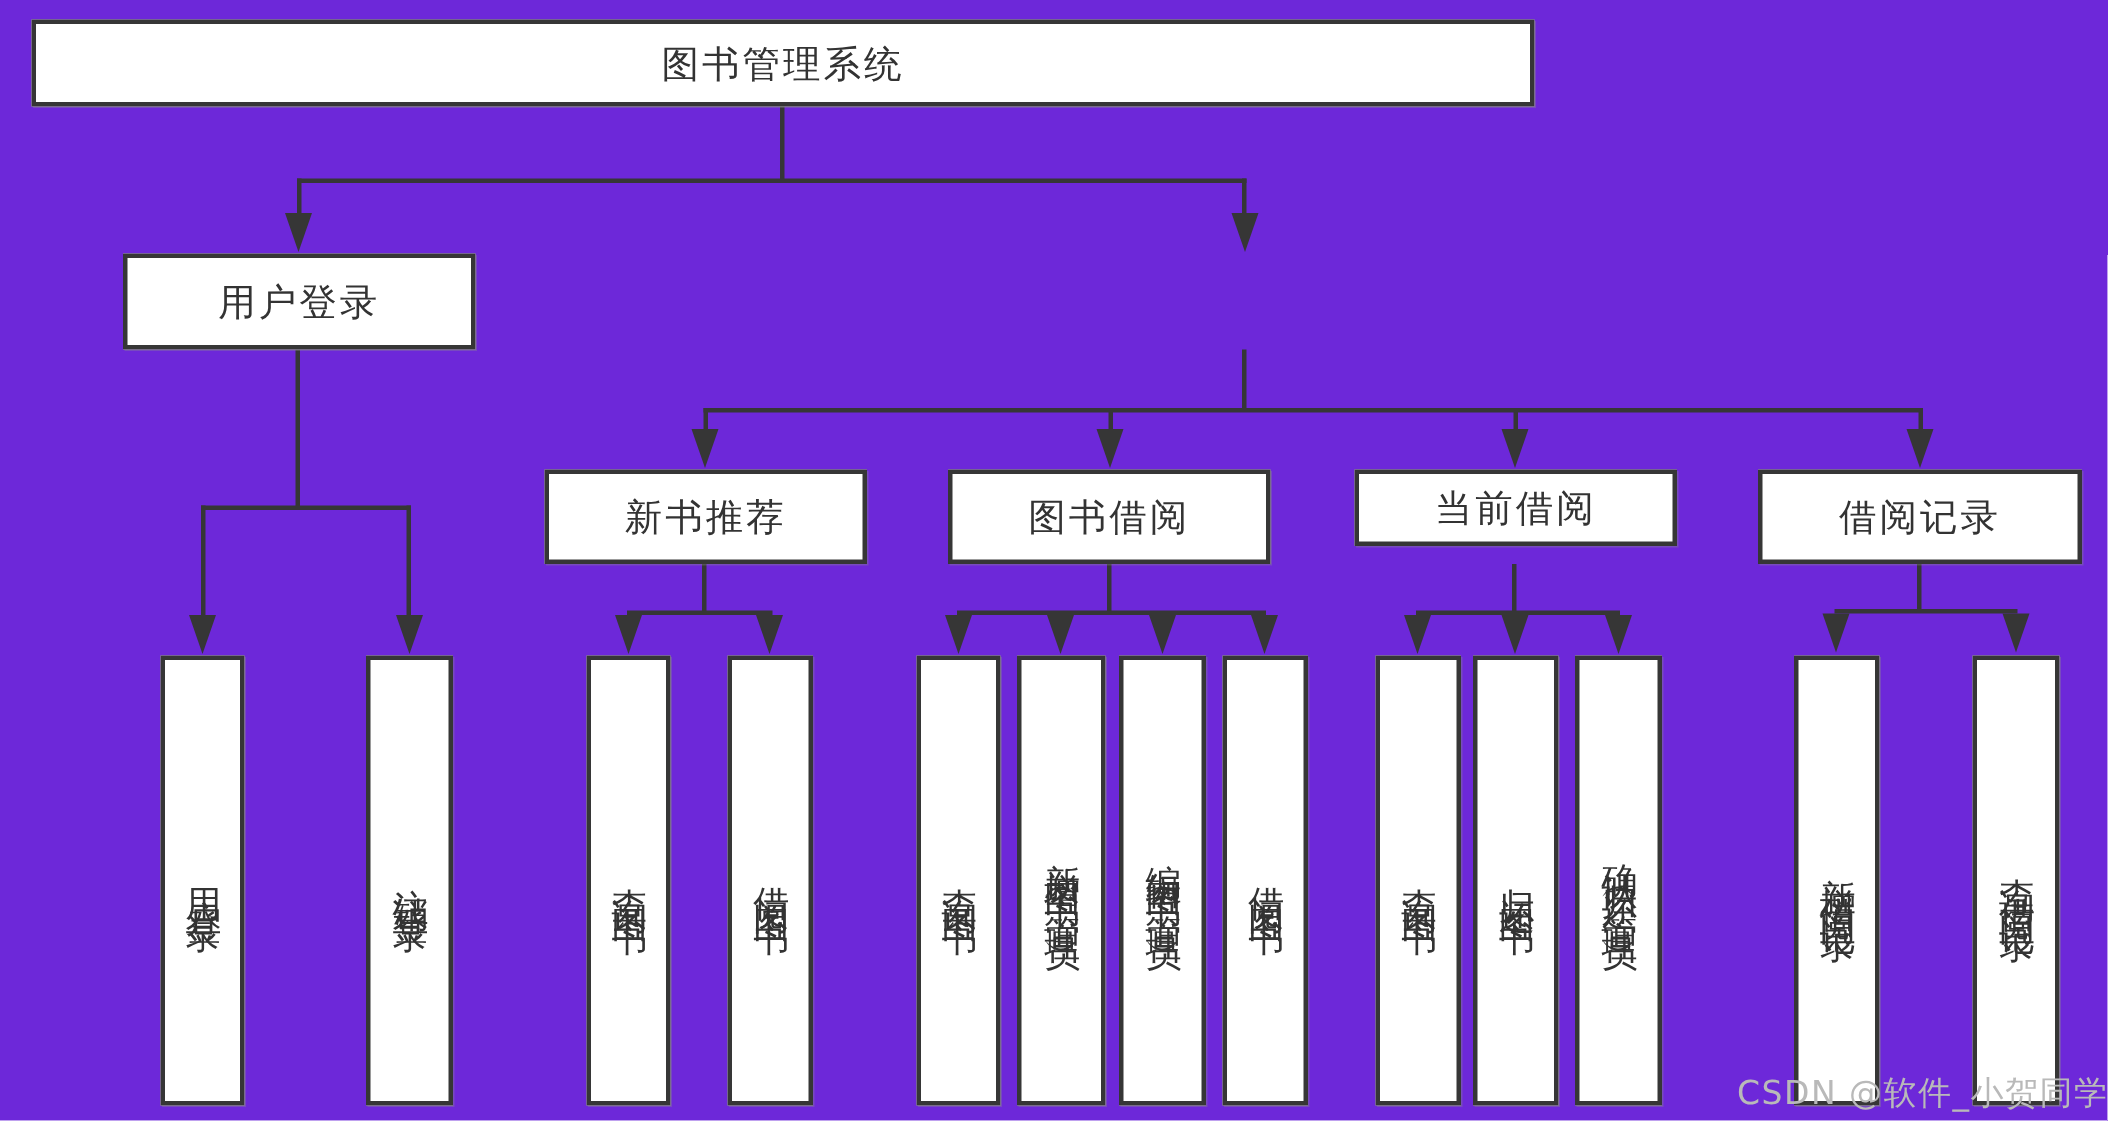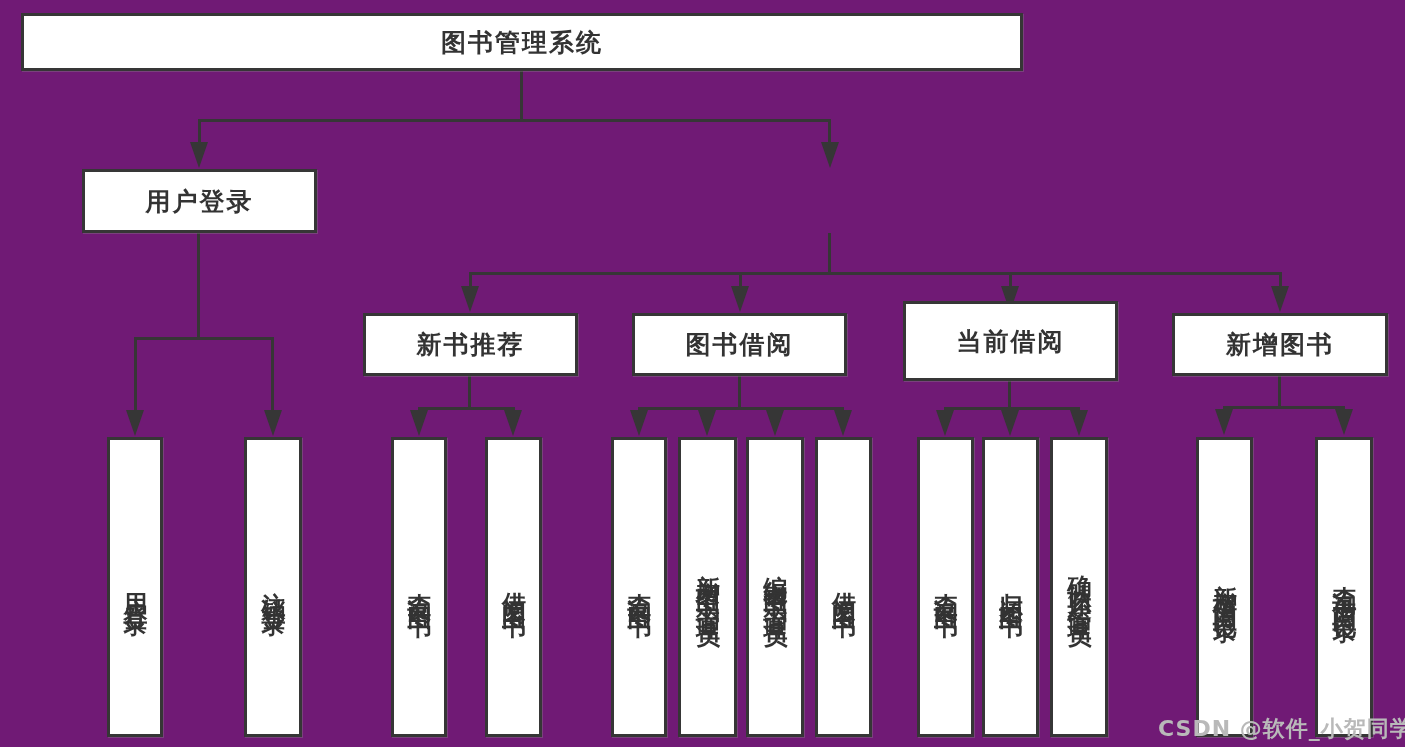--- a/index.html
+++ b/index.html
@@ -1,18 +1,18 @@
 <!DOCTYPE html>
 <html><head>
 <meta charset="utf-8">
 <style>
   html,body { margin:0; padding:0; background:#ffffff; }
   .stage {
-    position:relative; width:1405px; height:747px; background:#701a75;
-    font-family:"DejaVu Sans","Liberation Sans",sans-serif; overflow:hidden;font-weight:bold;
+    position:relative; width:1405px; height:747px; background:#6d28d9;
+    font-family:"DejaVu Sans","Liberation Sans",sans-serif; overflow:hidden;
   }
   .node {
     position:absolute; background:#ffffff; border:3px solid #363636;
     box-sizing:border-box; display:flex; align-items:center; justify-content:center;
     color:#333333; font-size:25px; letter-spacing:2px;
     box-shadow:1px 1px 0 rgba(140,140,140,0.35);
   }
   .leaf { font-size:24px; letter-spacing:0; }
   .leaf > span {
     writing-mode:vertical-rl; text-orientation:mixed;
@@ -88,25 +88,25 @@
   <div class="node" style="left:82px;top:169px;width:235px;height:64px">
     <span>用户登录</span>
   </div>
 
   <div class="node" style="left:632px;top:313px;width:215px;height:63px">
     <span>图书借阅</span>
   </div>
   <div class="node" style="left:363px;top:313px;width:215px;height:63px">
     <span>新书推荐</span>
   </div>
-  <div class="node" style="left:903px;top:301px;width:215px;height:80px">
+  <div class="node" style="left:903px;top:313px;width:215px;height:51px">
     <span>当前借阅</span>
   </div>
   <div class="node" style="left:1172px;top:313px;width:216px;height:63px">
-    <span>新增图书</span>
+    <span>借阅记录</span>
   </div>
 
   <div class="node leaf" style="left:107px;top:437px;width:56px;height:300px">
     <span>用户登录</span>
   </div>
   <div class="node leaf" style="left:244px;top:437px;width:58px;height:300px">
     <span>注销登录</span>
   </div>
 
   <div class="node leaf" style="left:391px;top:437px;width:56px;height:300px">

